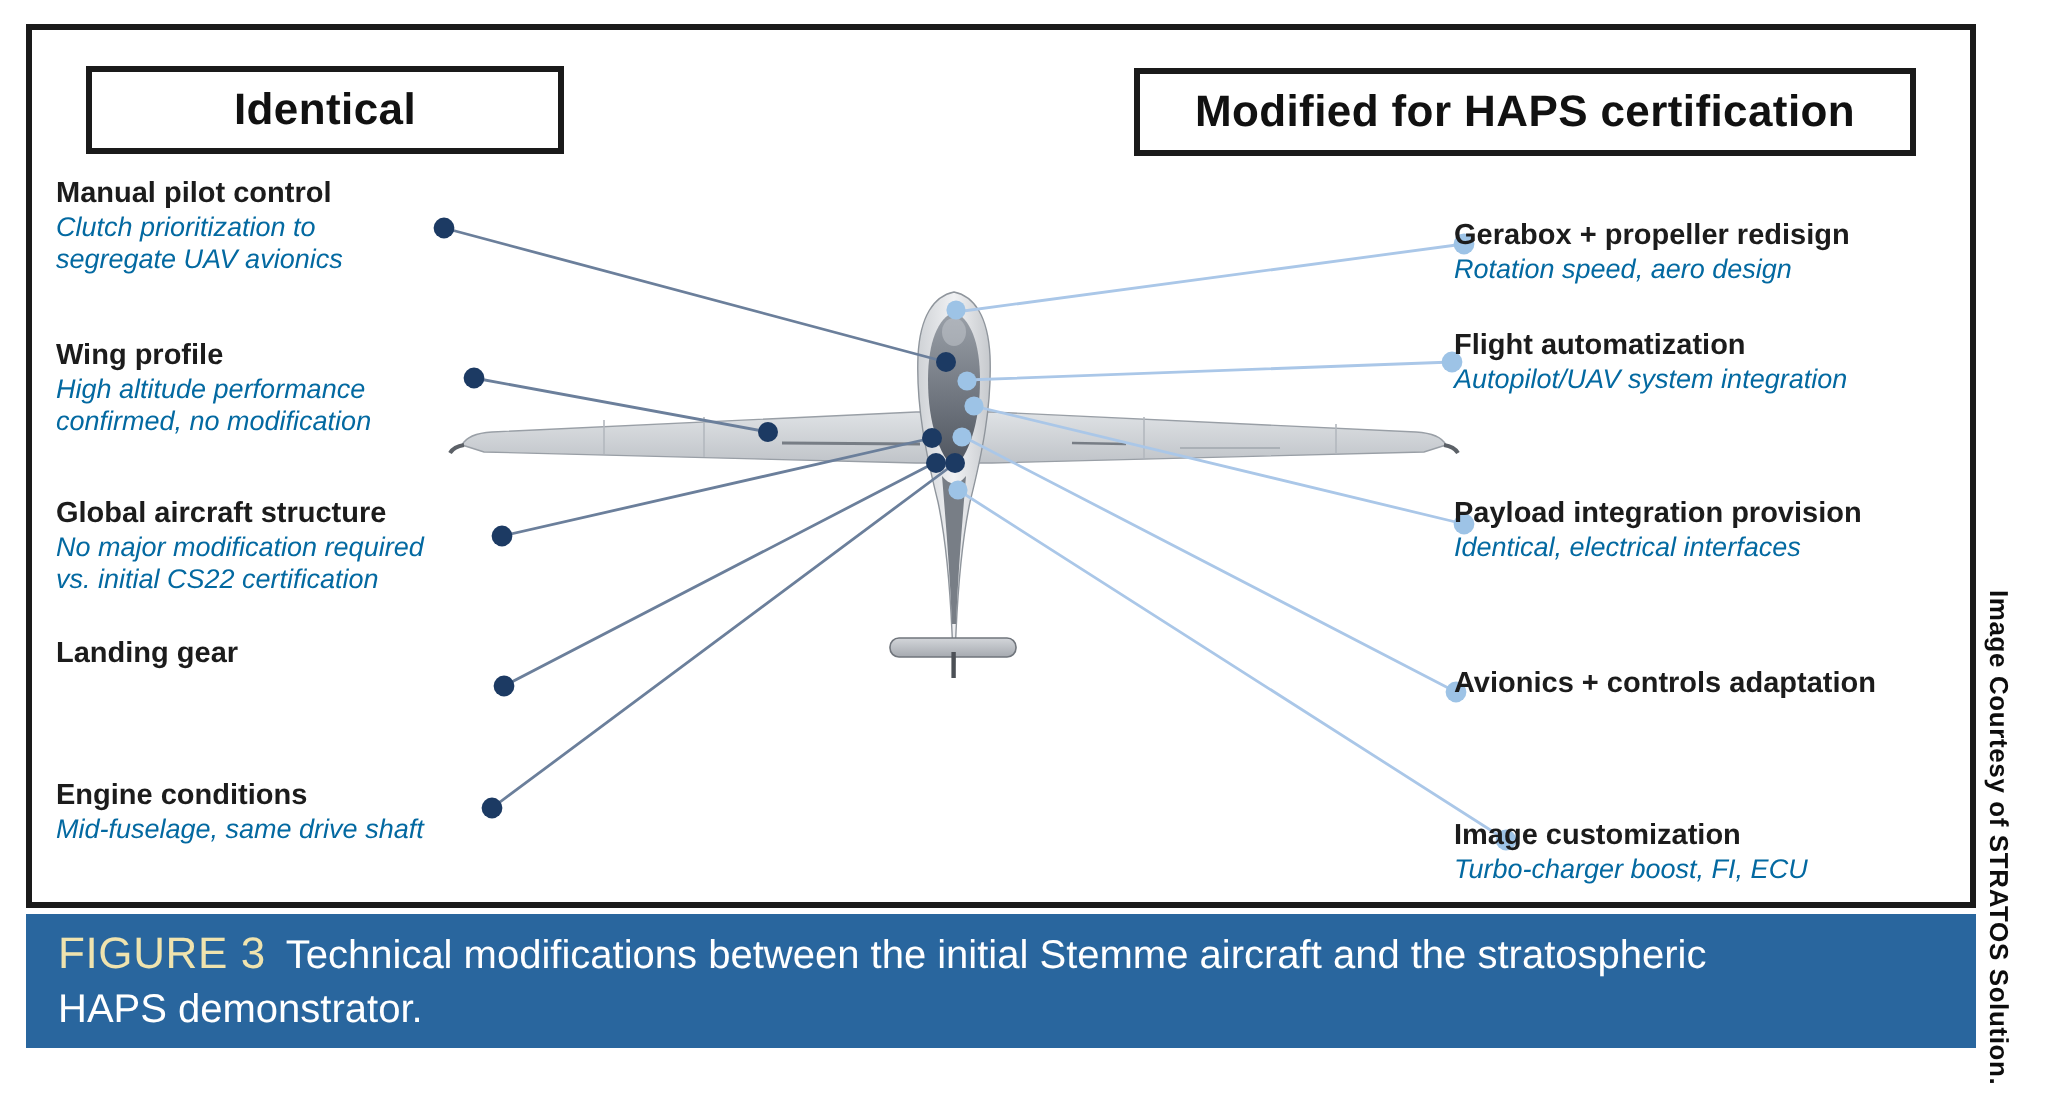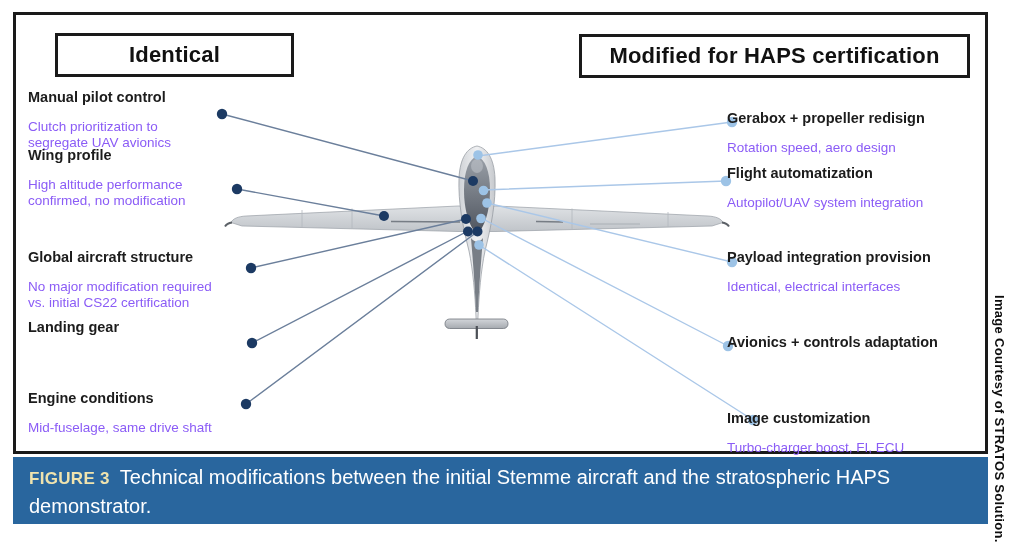--- a/index.html
+++ b/index.html
@@ -9,45 +9,45 @@
   }
   
   .stage{
     position:absolute;left:13px;top:12px;width:975px;height:442px;
     border:3px solid var(--border-dark,#1a1a1a);box-sizing:border-box;background:#ffffff;z-index:0;
   }
   
   .hbox{
     position:absolute;border:3px solid var(--border-dark,#1a1a1a);box-sizing:border-box;background:#ffffff;
     display:flex;align-items:center;justify-content:center;
-    font-weight:700;font-size:22px;color:#111;z-index:3;letter-spacing:0.2px;margin-left:12px;
+    font-weight:700;font-size:22px;color:#111;z-index:3;letter-spacing:0.2px;
   }
   .hbox.left{left:43px;top:33px;width:239px;height:44px;}
   .hbox.right{left:567px;top:34px;width:391px;height:44px;}
   
   svg.overlay{position:absolute;left:0;top:0;z-index:1;pointer-events:none;}
   .line-dark{stroke:var(--line-dark,#6b7f9b);stroke-width:1.4;stroke-linecap:round;}
   .line-light{stroke:var(--line-light,#aac7e8);stroke-width:1.4;stroke-linecap:round;}
   .dot-dark{fill:var(--dot-dark,#1c3a63);}
   .dot-light{fill:var(--dot-light,#9dc3e6);}
   
   .callout{position:absolute;width:236px;text-align:left;z-index:2;color:#1c1c1c;}
   .callout.l{left:28px;}
   .callout.r{left:727px;}
   .callout .title{font-weight:700;font-size:14.5px;line-height:16px;}
-  .callout .desc{font-size:13.5px;line-height:15.5px;white-space:pre-line;margin-top:14px;color:#8b5cf6;}
+  .callout .desc{font-style:italic;font-size:13.5px;line-height:15.5px;white-space:pre-line;margin-top:1px;color:#0369a1;}
   
   .caption{
     position:absolute;left:13px;top:457px;width:975px;height:67px;box-sizing:border-box;
     background:var(--caption-bar,#29669e);color:var(--caption-text,#ffffff);
     padding:7px 16px 0 16px;z-index:2;
   }
   .caption-inner{max-width:872px;font-size:20px;line-height:26.5px;}
   .caption-label{
-    font-weight:700;font-size:17px;color:var(--caption-label,#efe3ae);
+    font-weight:400;font-size:22px;color:var(--caption-label,#efe3ae);
     margin-right:10px;letter-spacing:0.3px;
   }
   
   .credit{
     position:absolute;left:992px;top:295px;height:252px;z-index:2;
     writing-mode:vertical-rl;font-size:13px;font-weight:600;letter-spacing:0.3px;
     color:#0d0d0d;white-space:nowrap;
   }
 </style>
 </head>
@@ -139,21 +139,21 @@
   </div>
   <div class="hbox right">
     <span>Modified for HAPS certification</span>
   </div>
 
   <div class="callout l" style="top:89px">
     <div class="title">Manual pilot control</div>
     <div class="desc">Clutch prioritization to
 segregate UAV avionics</div>
   </div>
-  <div class="callout l" style="top:147px">
+  <div class="callout l" style="top:170px">
     <div class="title">Wing profile</div>
     <div class="desc">High altitude performance
 confirmed, no modification</div>
   </div>
   <div class="callout l" style="top:249px">
     <div class="title">Global aircraft structure</div>
     <div class="desc">No major modification required
 vs. initial CS22 certification</div>
   </div>
   <div class="callout l" style="top:319px">

